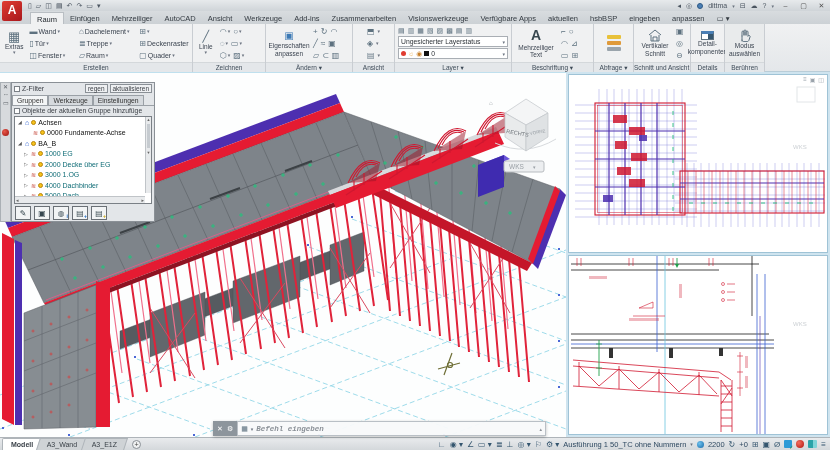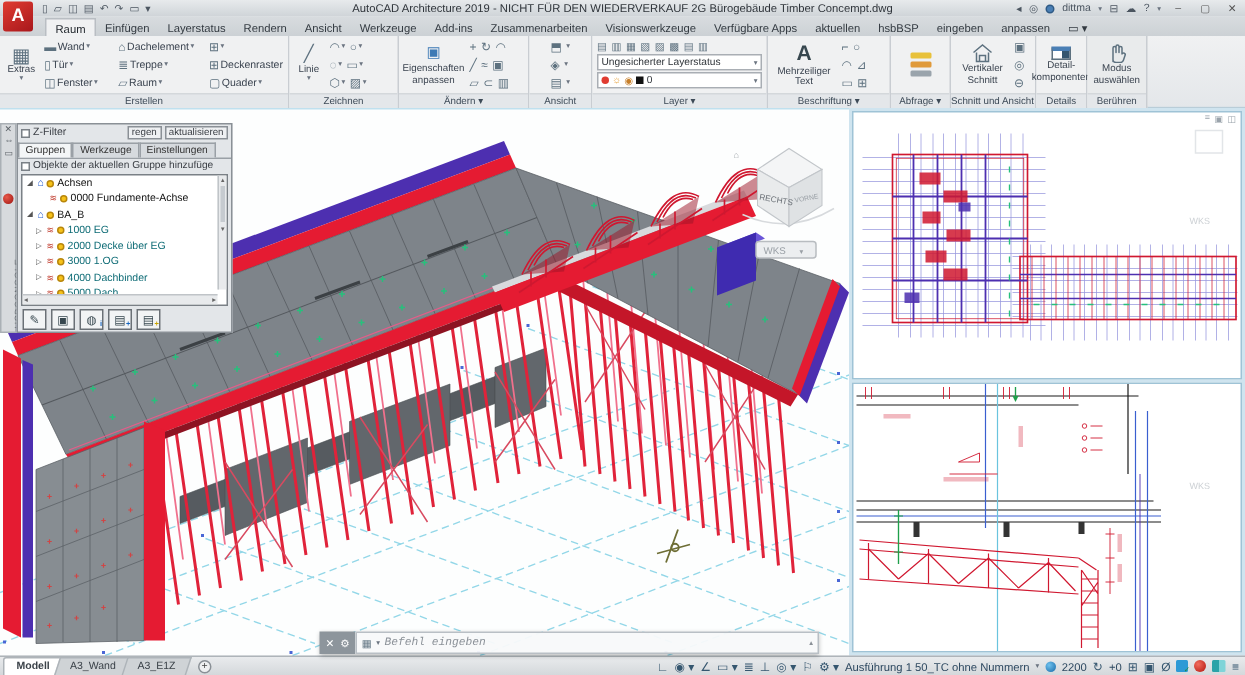--- a/index.html
+++ b/index.html
@@ -89,21 +89,21 @@
   .palbtn { width:16px; height:14px; border:1px solid #6a7076; background:#f2f4f5; font-size:8px;
     display:flex; align-items:center; justify-content:center; position:relative; color:#37474f; }
   .badge { position:absolute; right:0; bottom:0; font-size:5px; font-weight:bold; }
   .b-blue { color:#1565c0; } .b-yellow { color:#c9a400; }
 
   
   #cmdbar { position:absolute; left:213px; top:421px; width:333px; height:15px; display:flex;
     box-shadow:0 1px 3px rgba(0,0,0,.25); z-index:15; }
   #cmd-grip { background:#8d959c; color:#fff; display:flex; align-items:center; gap:4px; padding:0 4px; font-size:7px; }
   #cmd-field { flex:1; background:rgba(248,249,250,.95); border:1px solid #b9bfc5; display:flex;
-    align-items:center; gap:3px; padding:0 3px; }
+    align-items:center; gap:3px; padding:0 3px;font-weight:bold; }
   #cmd-text { font-style:italic; color:#8a9097; font-size:7.5px; font-family:"Liberation Mono","DejaVu Sans Mono",monospace; }
 
   
   #bottombar { position:absolute; left:0; top:437px; width:830px; height:13px;
     background:linear-gradient(#e9ebed,#d4d8db); border-top:1px solid #aeb4b9;
     display:flex; align-items:center; font-size:7px; }
   .mtab { height:12px; line-height:12px; padding:0 8px; color:#3a4148; transform:skewX(-18deg); background:#cfd3d6; border:1px solid #aeb4b9; border-bottom:none; margin-left:-4px; }
   .mtab > span { display:inline-block; transform:skewX(18deg); }
   .mtab.active { background:#fff; font-weight:bold; transform:none; margin-left:2px; border-radius:2px 2px 0 0; }
   .mtab.active > span { transform:none; }
@@ -130,42 +130,41 @@
     <div class="qat">
       <span>▯</span>
       <span>▱</span>
       <span>◫</span>
       <span>▤</span>
       <span>↶</span>
       <span>↷</span>
       <span>▭</span>
       <span>▾</span>
     </div>
-    <div id="title-text">AutoCAD Architecture 2019 - NICHT FÜR DEN WIEDERVERKAUF   2G Bürogebäude Timber Concempt.dwg</div>
     <div id="tb-right">
       <span>◂</span>
       <span>◎</span>
       <span class="avatar"></span>
       <span>dittma</span>
       <span class="dd">▾</span>
       <span>⊟</span>
       <span>☁</span>
       <span>?</span>
       <span class="dd">▾</span>
       <span class="winbtn">–</span>
       <span class="winbtn">▢</span>
       <span class="winbtn">✕</span>
     </div>
   </div>
 
   <div id="tabrow">
     <span class="rtab active">Raum</span>
     <span class="rtab">Einfügen</span>
-    <span class="rtab">Layerstatus</span>
-    <span class="rtab">Rendern</span>
+    <span class="rtab">Mehrzeiliger</span>
+    <span class="rtab">AutoCAD</span>
     <span class="rtab">Ansicht</span>
     <span class="rtab">Werkzeuge</span>
     <span class="rtab">Add-ins</span>
     <span class="rtab">Zusammenarbeiten</span>
     <span class="rtab">Visionswerkzeuge</span>
     <span class="rtab">Verfügbare Apps</span>
     <span class="rtab">aktuellen</span>
     <span class="rtab">hsbBSP</span>
     <span class="rtab">eingeben</span>
     <span class="rtab">anpassen</span>

